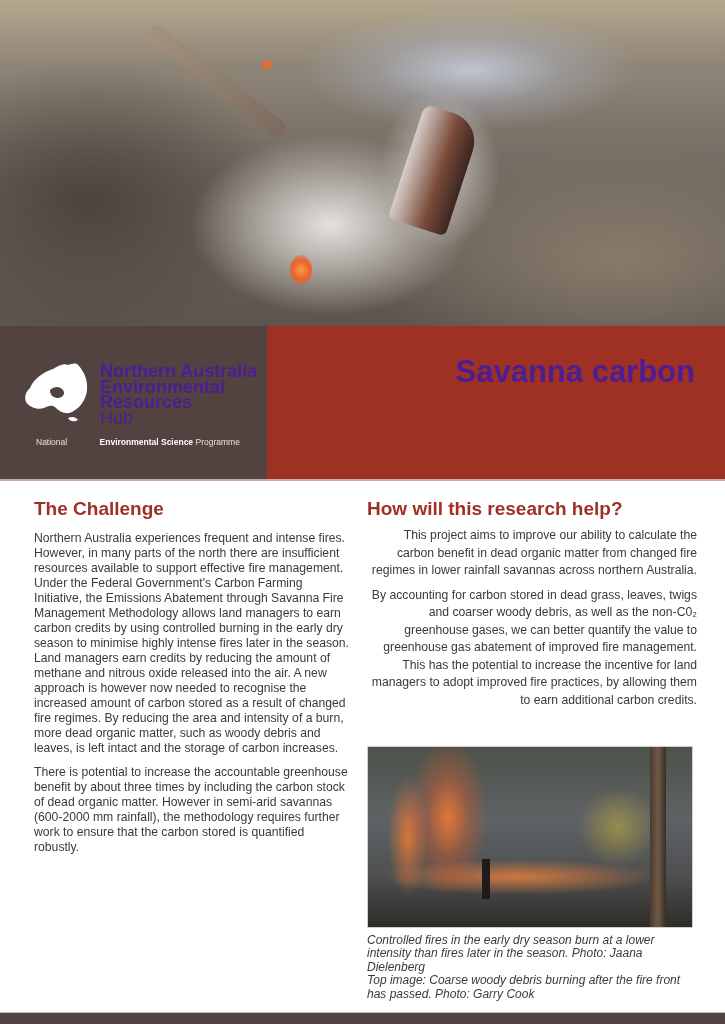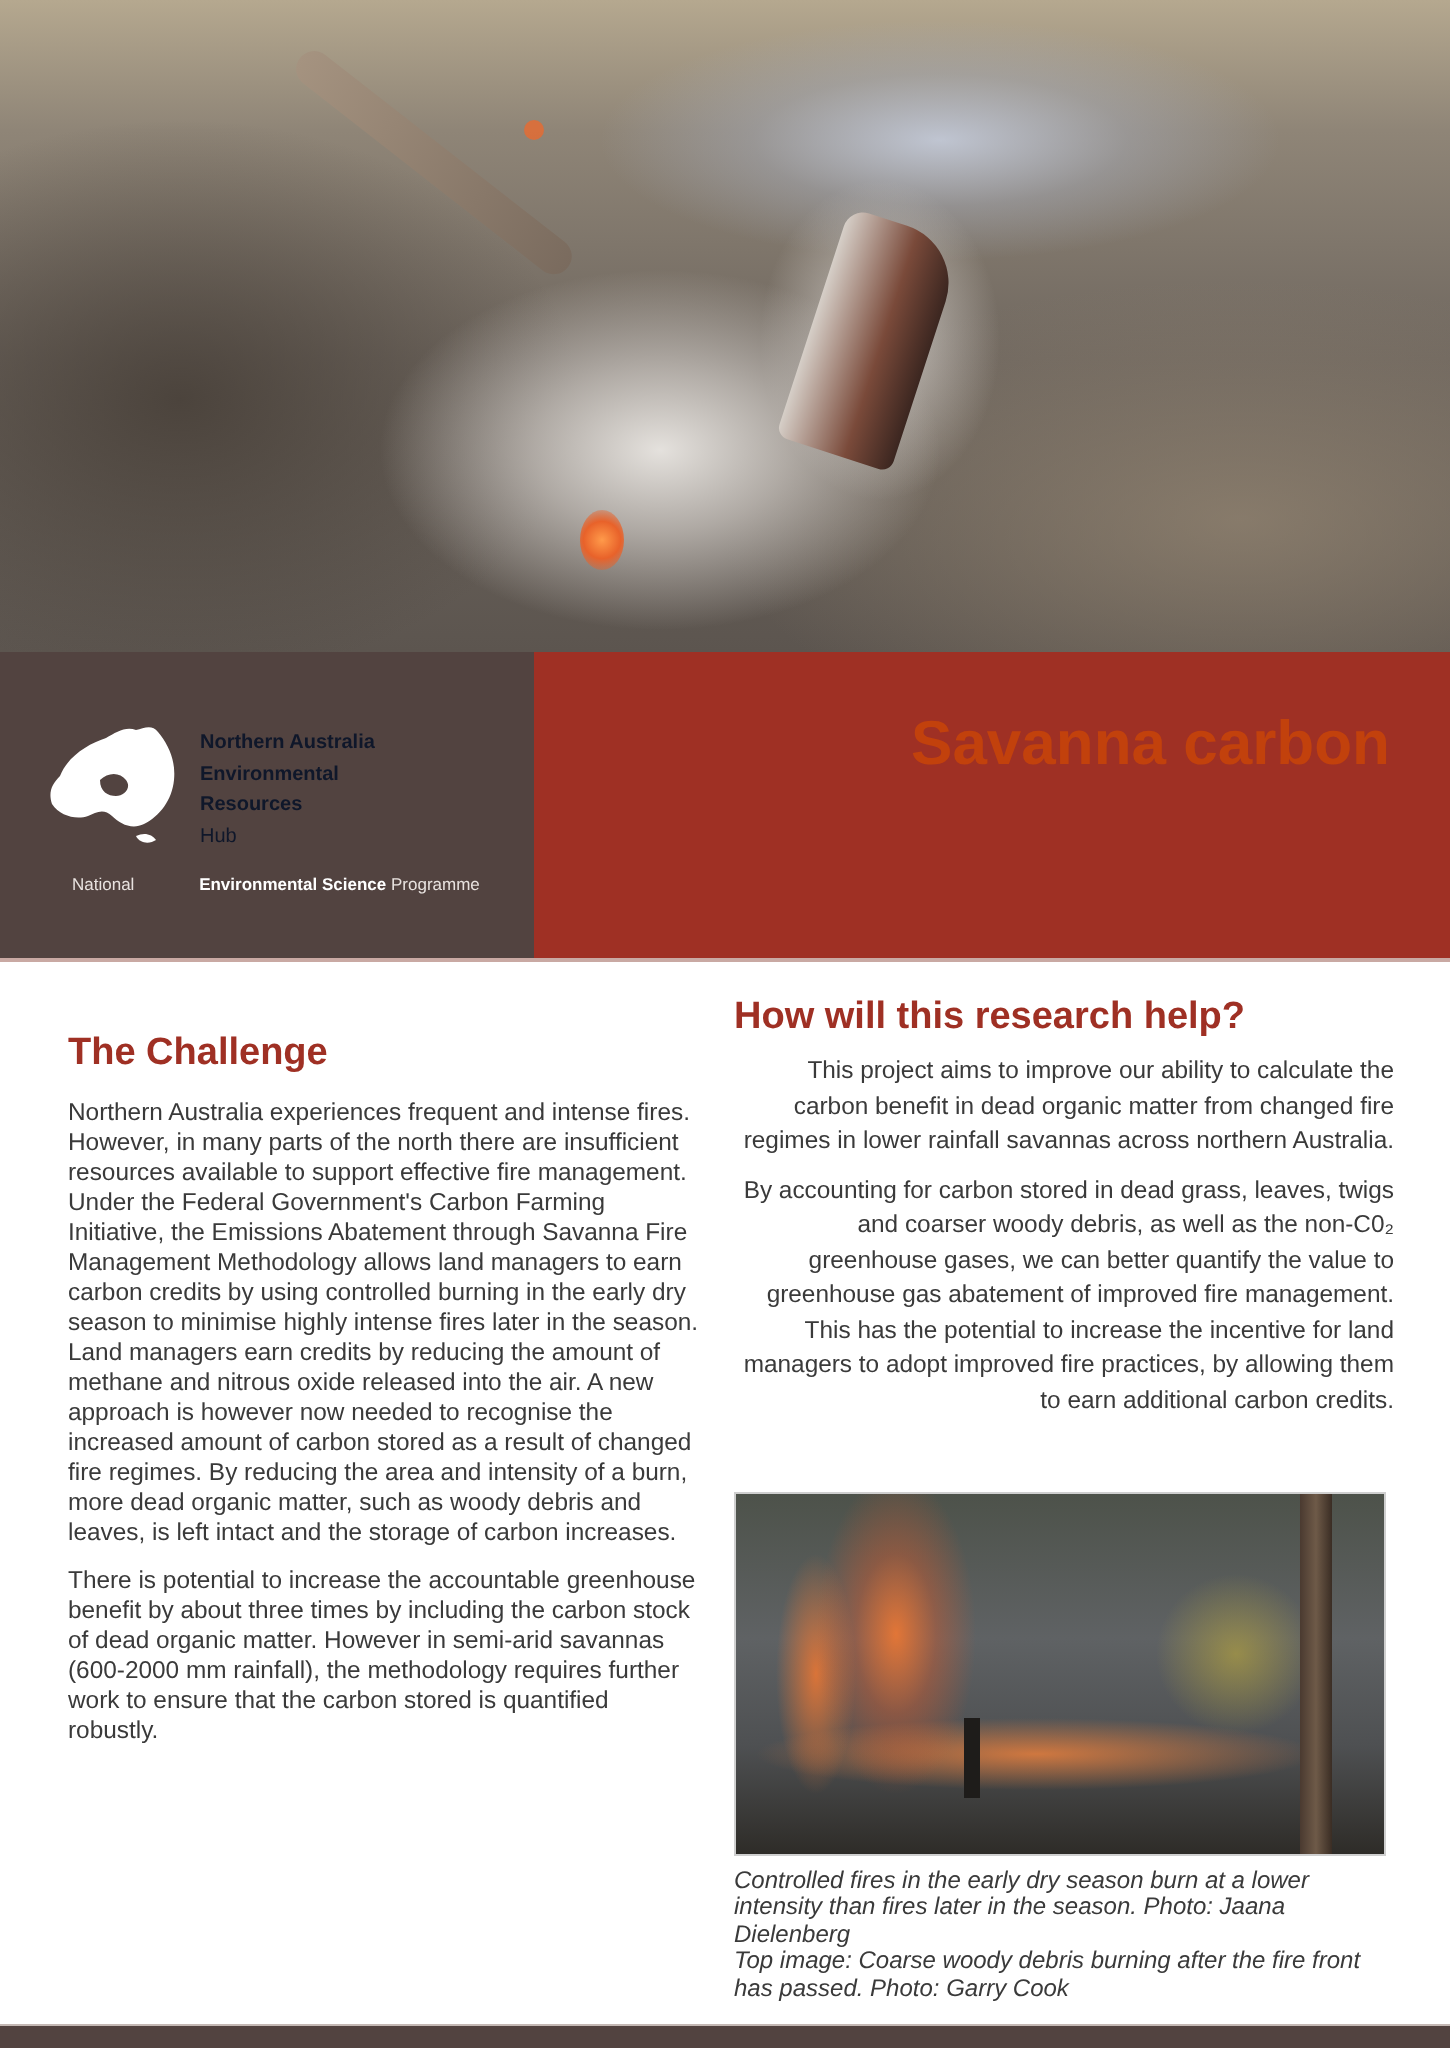--- a/index.html
+++ b/index.html
@@ -46,36 +46,36 @@
     position: absolute; left: 267px; top: 326px; width: 458px; height: 153px;
     background: #9f3024;
   }
   .banner-line {
     position: absolute; left: 0; top: 479px; width: 725px; height: 2px;
     background: #c9a9a3;
   }
   .logo-mark { position: absolute; left: 20px; top: 360px; width: 72px; height: 65px; }
   .org-name {
     position: absolute; left: 100px; top: 364px;
-    color: #0f172a; font-weight: bold; font-size: 10px; line-height: 15.5px;
+    color: #4c1d95; font-weight: bold; font-size: 18px; line-height: 15.5px;
   }
   .org-name .hub { font-weight: normal; display: block; }
   .org-name span { display: block; }
   .programme {
     position: absolute; left: 36px; top: 437px;
     color: #e8e2df; font-size: 8.5px;
   }
   .programme b { font-weight: bold; color: #ffffff; padding-left: 30px; }
   .title {
     position: absolute; right: 30px; top: 354px; width: 420px;
-    text-align: right; color: #c2410c; font-weight: bold;
+    text-align: right; color: #4c1d95; font-weight: bold;
     font-size: 31px; line-height: 36px;
   }
   .title span { display: block; }
-  .col-left { position: absolute; left: 34px; top: 515px; width: 315px; }
+  .col-left { position: absolute; left: 34px; top: 497px; width: 315px; }
   .col-right { position: absolute; left: 367px; top: 497px; width: 330px; }
   h2 {
     margin: 0 0 10px 0; color: #9f3024; font-weight: bold;
     font-size: 19px; line-height: 24px;
   }
   .col-left p {
     margin: 0 0 9px 0; color: #3a3a3a; font-size: 12.2px; line-height: 15px;
   }
   .col-right p {
     margin: 0 0 7px 0; color: #3a3a3a; font-size: 12.2px; line-height: 17.5px; text-align: right;

